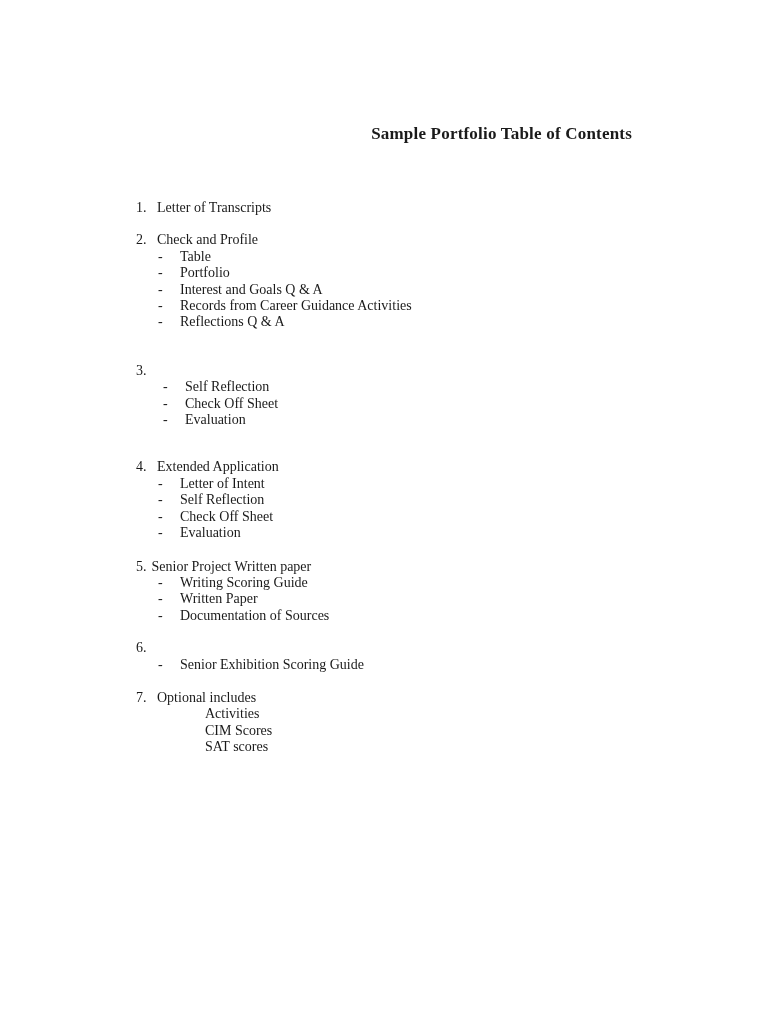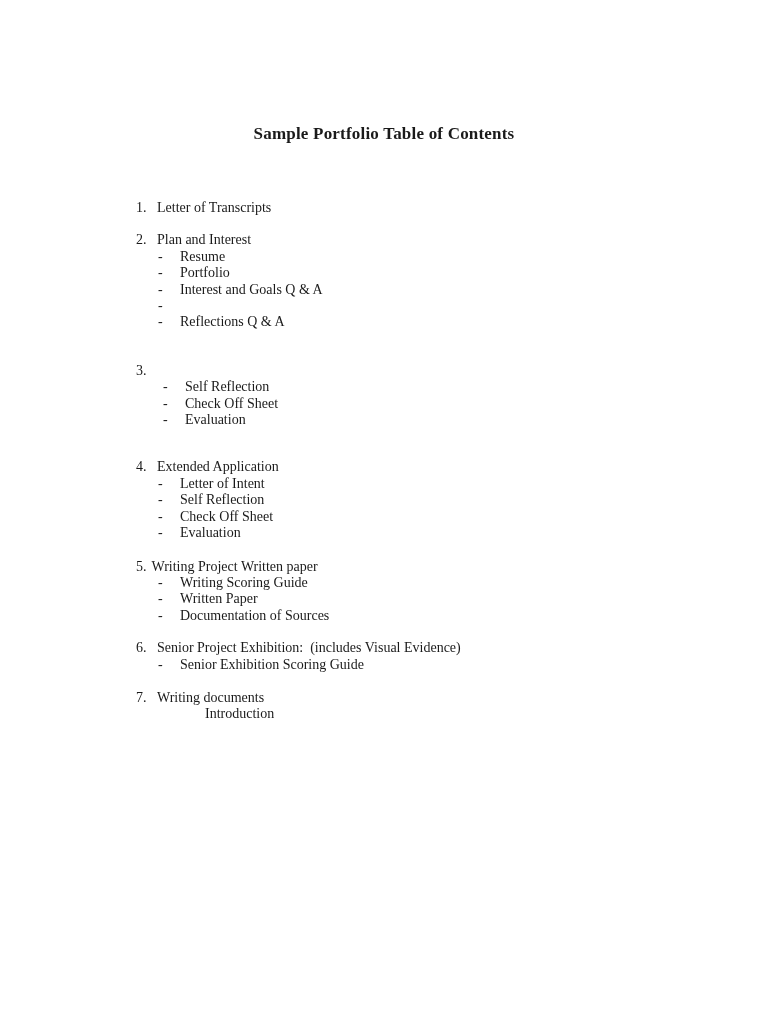--- a/index.html
+++ b/index.html
@@ -18,21 +18,21 @@
   .content {
     position: absolute;
     top: 124px; left: 136px;
     width: 496px;
     font-size: 14px;
     line-height: 16.4px;
   }
   .doc-title {
     font-size: 17px;
     font-weight: bold;
-    text-align: center;
+    text-align: right;
     line-height: 20px;
     margin: 0 0 56px 0;
     letter-spacing: 0.2px;
     white-space: pre-wrap;
   }
   .section { margin: 0; }
   .sec-1 { margin-bottom: 16px; }
   .sec-2 { margin-bottom: 32px; }
   .sec-3 { margin-bottom: 31px; }
   .sec-4 { margin-bottom: 17px; }
@@ -60,36 +60,37 @@
     <div class="section sec-1">
       <div class="sec-header">
         <span class="num">1.</span>
         <span class="label">Letter of Transcripts</span>
       </div>
     </div>
 
     <div class="section sec-2">
       <div class="sec-header">
         <span class="num">2.</span>
-        <span class="label">Plan and Interest</span>
+        <span class="label">Check and Profile</span>
       </div>
       <div class="sub">
         <span class="dash">-</span>
-        <span class="item-text">Resume</span>
+        <span class="item-text">Table</span>
       </div>
       <div class="sub">
         <span class="dash">-</span>
         <span class="item-text">Portfolio</span>
       </div>
       <div class="sub">
         <span class="dash">-</span>
         <span class="item-text">Interest and Goals Q &amp; A</span>
       </div>
       <div class="sub">
         <span class="dash">-</span>
+        <span class="item-text">Records from Career Guidance Activities</span>
       </div>
       <div class="sub">
         <span class="dash">-</span>
         <span class="item-text">Reflections Q &amp; A</span>
       </div>
     </div>
 
     <div class="section sec-3">
       <div class="sec-header">
         <span class="num">3.</span>
@@ -127,51 +128,56 @@
       </div>
       <div class="sub">
         <span class="dash">-</span>
         <span class="item-text">Evaluation</span>
       </div>
     </div>
 
     <div class="section sec-5">
       <div class="sec-header tight">
         <span class="num">5.</span>
-        <span class="label">Writing Project Written paper</span>
+        <span class="label">Senior Project Written paper</span>
       </div>
       <div class="sub">
         <span class="dash">-</span>
         <span class="item-text">Writing Scoring Guide</span>
       </div>
       <div class="sub">
         <span class="dash">-</span>
         <span class="item-text">Written Paper</span>
       </div>
       <div class="sub">
         <span class="dash">-</span>
         <span class="item-text">Documentation of Sources</span>
       </div>
     </div>
 
     <div class="section sec-6">
       <div class="sec-header">
         <span class="num">6.</span>
-        <span class="label">Senior Project Exhibition:  (includes Visual Evidence)</span>
       </div>
       <div class="sub">
         <span class="dash">-</span>
         <span class="item-text">Senior Exhibition Scoring Guide</span>
       </div>
     </div>
 
     <div class="section sec-7">
       <div class="sec-header">
         <span class="num">7.</span>
-        <span class="label">Writing documents</span>
+        <span class="label">Optional includes</span>
       </div>
       <div class="sub">
-        <span class="item-text">Introduction</span>
+        <span class="item-text">Activities</span>
+      </div>
+      <div class="sub">
+        <span class="item-text">CIM Scores</span>
+      </div>
+      <div class="sub">
+        <span class="item-text">SAT scores</span>
       </div>
     </div>
 
   </div>
 </div>
 
 </body></html>

